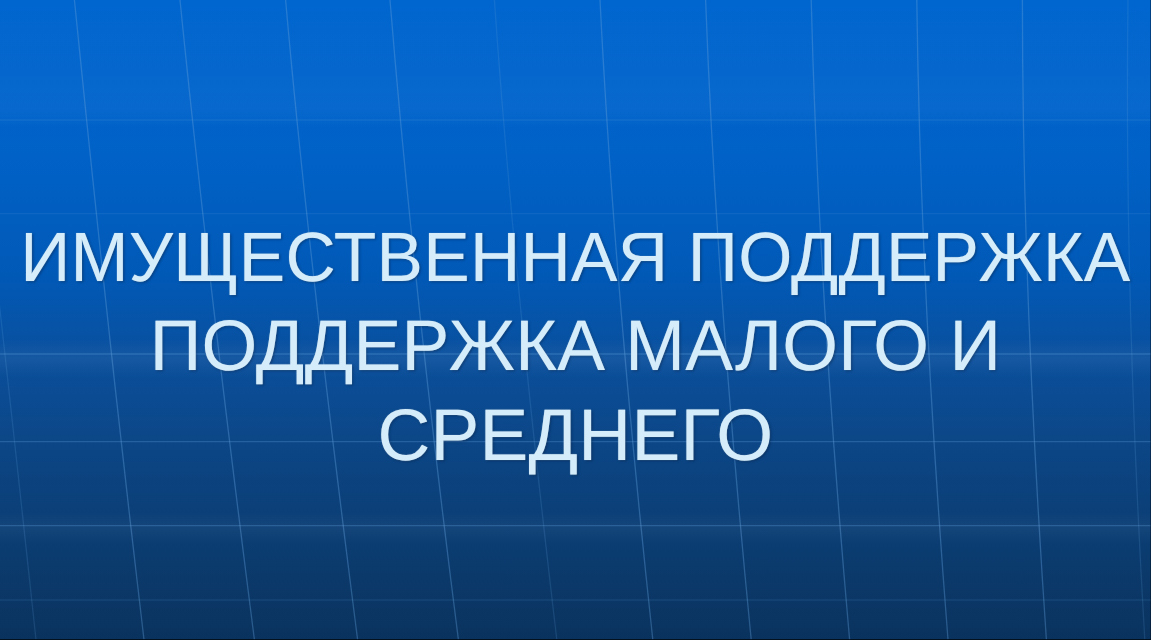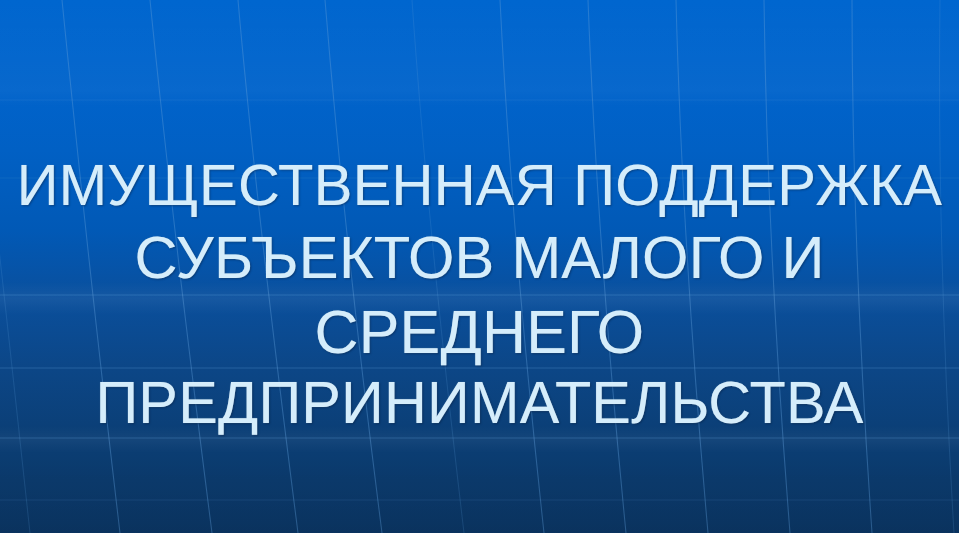--- a/index.html
+++ b/index.html
@@ -128,18 +128,17 @@
     <path class="meridian" d="M 676,0 C 680,160 690,330 708,533"></path>
     <path class="meridian" d="M 764,0 C 766,160 774,330 790,533"></path>
     <path class="meridian" d="M 852,0 C 852,160 858,330 872,533"></path>
     <path class="meridian faint" d="M 940,0 C 938,160 942,330 954,533"></path>
   </svg>
 
   <div id="sheen"></div>
 
   <div id="title-block">
     <span class="title-line l1" style="font-size: 58.05px;">ИМУЩЕСТВЕННАЯ ПОДДЕРЖКА</span>
-    <span class="title-line l2" style="font-size: 59.74px;">СУБЪЕКТОВ МАЛОГО И</span>
+    <span class="title-line l2" style="font-size: 59.74px;">ПОДДЕРЖКА МАЛОГО И</span>
     <span class="title-line l3" style="font-size: 60.98px;">СРЕДНЕГО</span>
-    <span class="title-line l4" style="font-size: 59.41px;">ПРЕДПРИНИМАТЕЛЬСТВА</span>
   </div>
 
 </div>
 
 </body></html>

